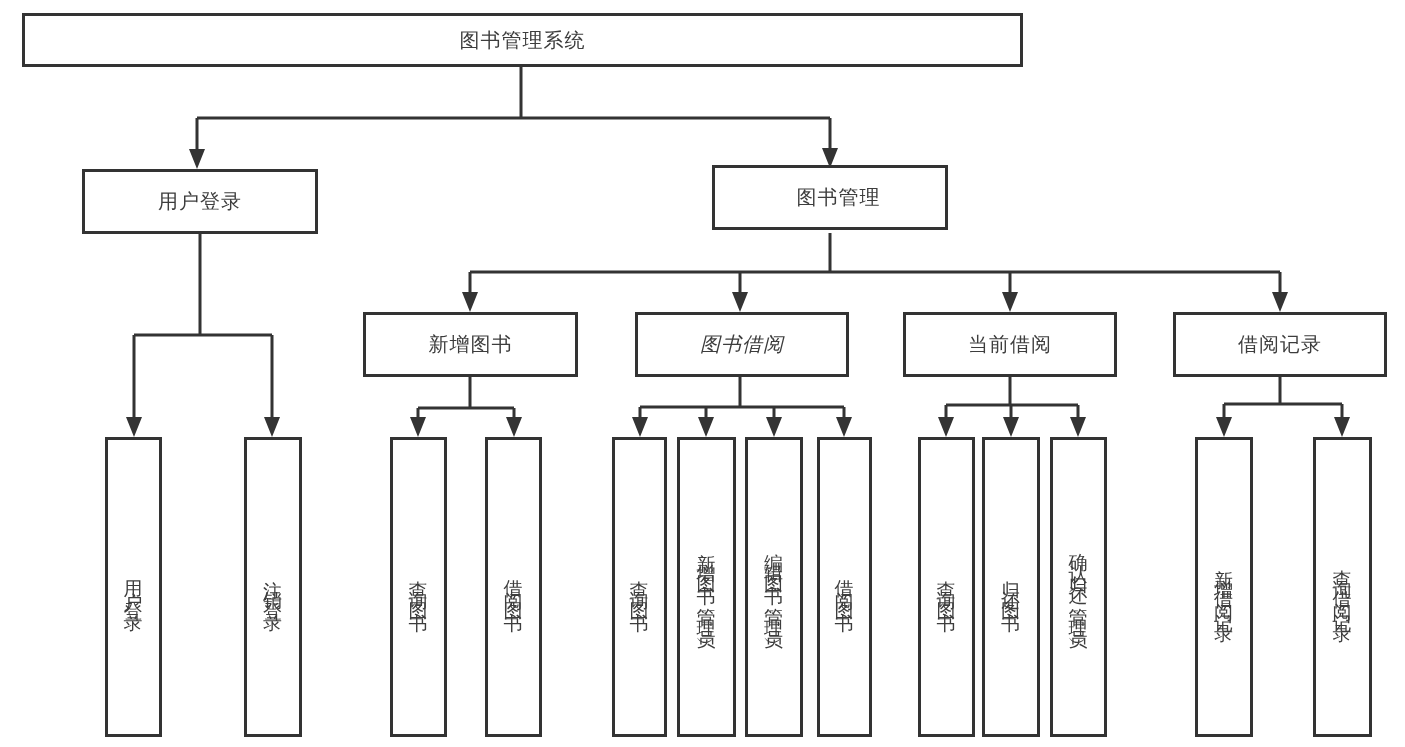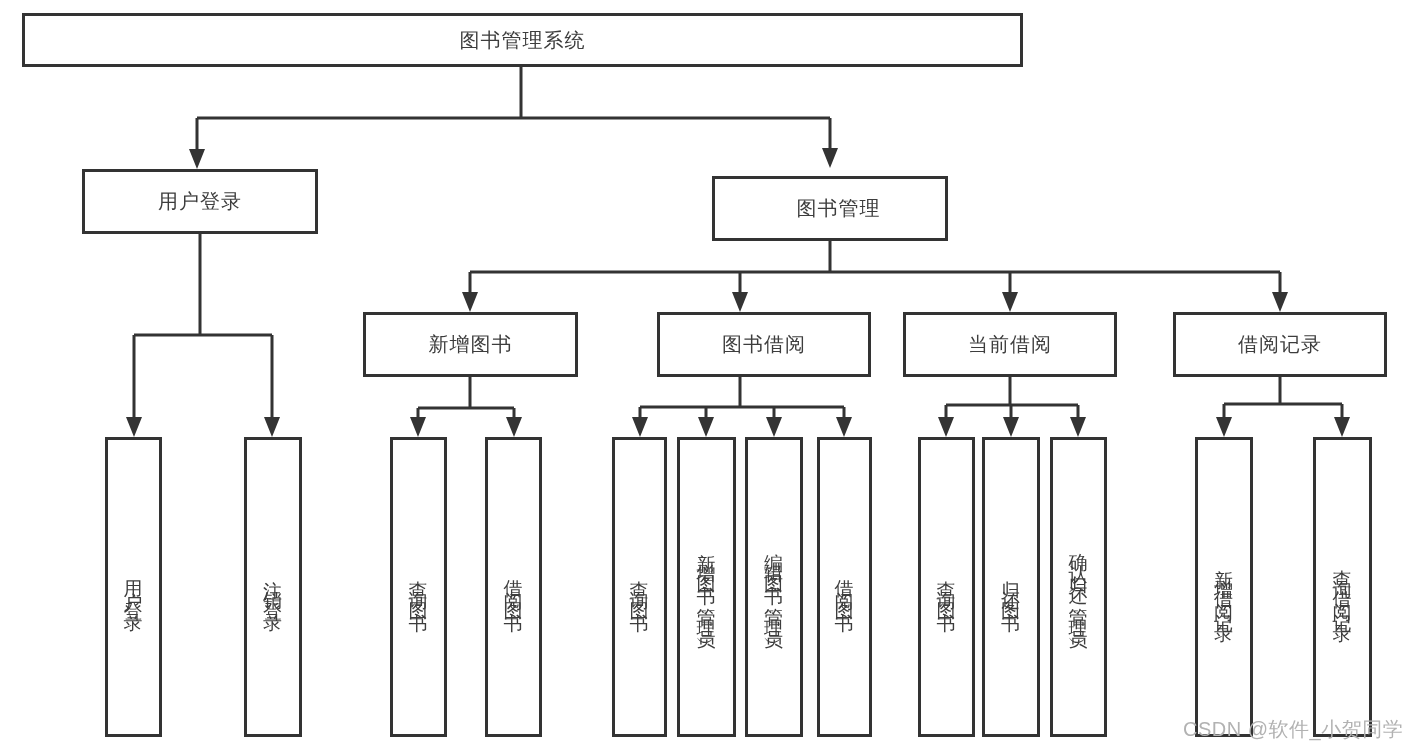--- a/index.html
+++ b/index.html
@@ -48,28 +48,28 @@
          M1216,417 h16 L1224,437 Z  M1334,417 h16 L1342,437 Z"></path>
   </svg>
 
   <div class="node box-h" style="left:22px;top:13px;width:1001px;height:54px;">
     <span class="lbl">图书管理系统</span>
   </div>
 
   <div class="node box-h" style="left:82px;top:169px;width:236px;height:65px;">
     <span class="lbl">用户登录</span>
   </div>
-  <div class="node box-h" style="left:712px;top:176px;width:236px;height:65px;padding-left:17px;">
+  <div class="node box-h" style="left:712px;top:165px;width:236px;height:65px;padding-left:17px;">
     <span class="lbl">图书管理</span>
   </div>
 
   <div class="node box-h" style="left:363px;top:312px;width:215px;height:65px;">
     <span class="lbl">新增图书</span>
   </div>
-  <div class="node box-h" style="left:657px;top:312px;width:214px;height:65px;">
+  <div class="node box-h" style="left:635px;top:312px;width:214px;height:65px;font-style:italic;">
     <span class="lbl">图书借阅</span>
   </div>
   <div class="node box-h" style="left:1173px;top:312px;width:214px;height:65px;">
     <span class="lbl">借阅记录</span>
   </div>
   <div class="node box-h" style="left:903px;top:312px;width:214px;height:65px;">
     <span class="lbl">当前借阅</span>
   </div>
 
   <div class="node box-v" style="left:105px;top:437px;width:57px;height:300px;">
@@ -109,15 +109,14 @@
     <span class="lbl">确认归还（管理员）</span>
   </div>
 
   <div class="node box-v" style="left:1195px;top:437px;width:58px;height:300px;">
     <span class="lbl">新增借阅记录</span>
   </div>
   <div class="node box-v" style="left:1313px;top:437px;width:59px;height:300px;">
     <span class="lbl">查询借阅记录</span>
   </div>
 
-  <div class="watermark">CSDN @软件_小贺同学</div>
 
 </div>
 
 </body></html>

